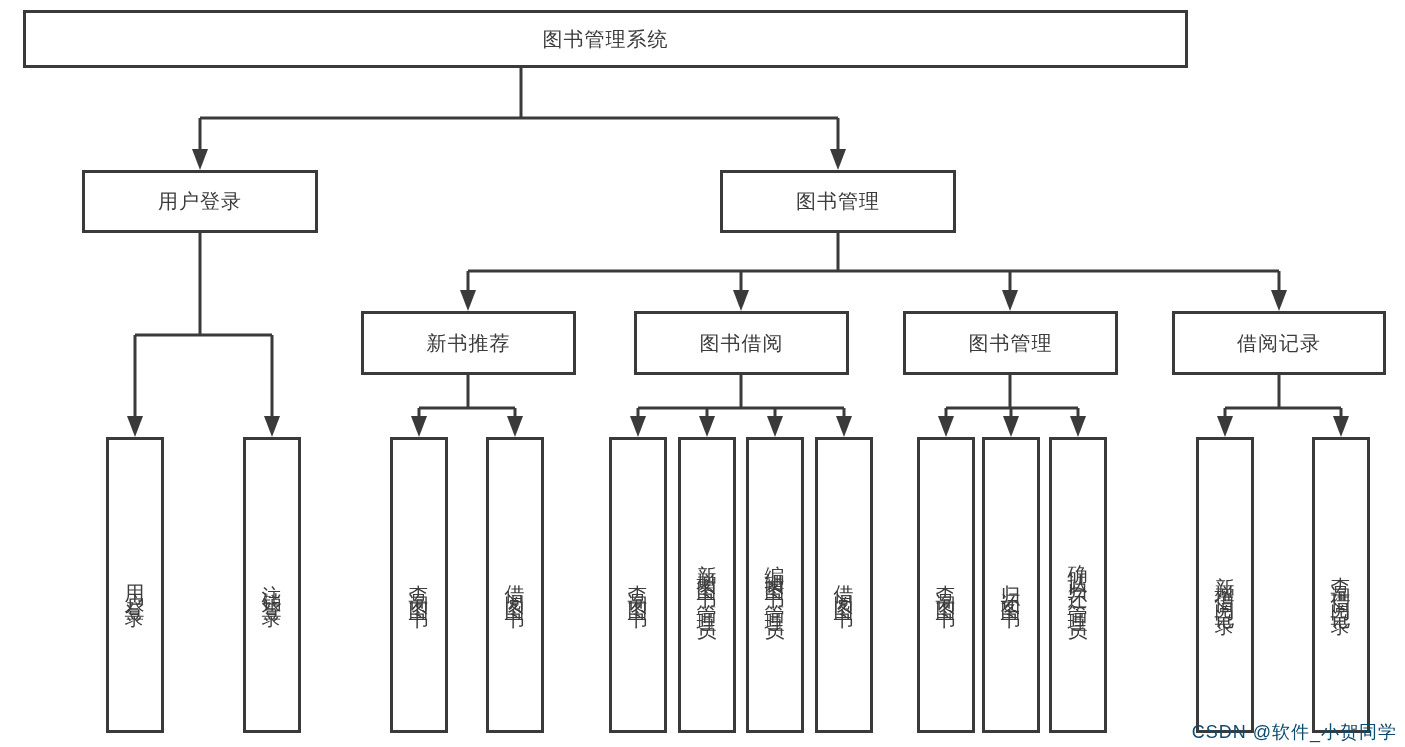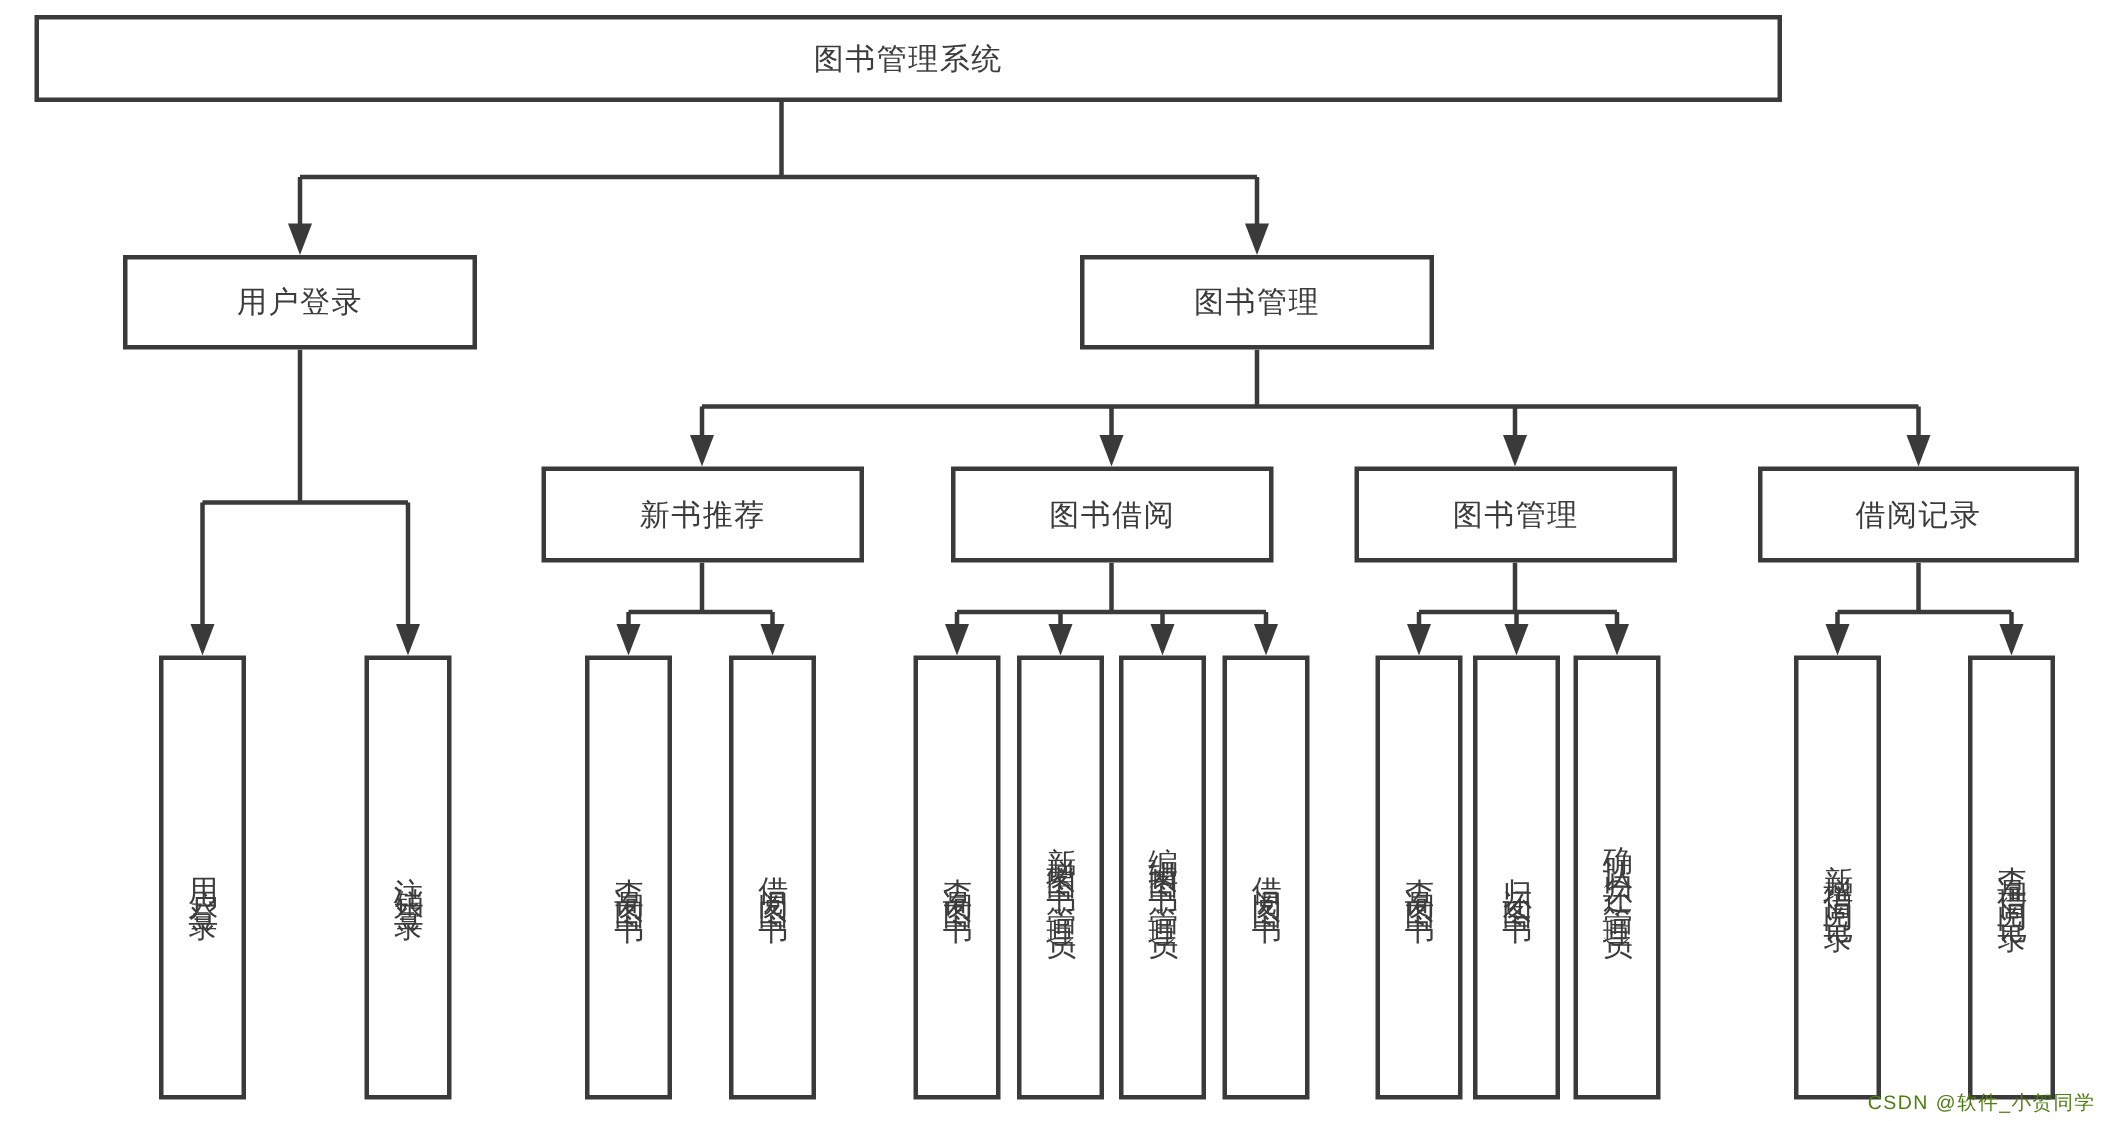--- a/index.html
+++ b/index.html
@@ -40,22 +40,22 @@
     writing-mode: vertical-rl;
     text-orientation: mixed;
     font-size: 20px;
     letter-spacing: 8px;
     line-height: 1;
     white-space: nowrap;
   }
   #watermark {
     position: absolute;
     right: 8px; bottom: 3px;
-    font-size: 13px;
-    color: #4d7c0f;
+    font-size: 18px;
+    color: #0c4a6e;
     z-index: 10;
     letter-spacing: 1px;
   }
 </style>
 </head>
 <body>
 
 <div id="canvas">
 
   <svg id="connectors" viewBox="0 0 1405 747" xmlns="http://www.w3.org/2000/svg">

